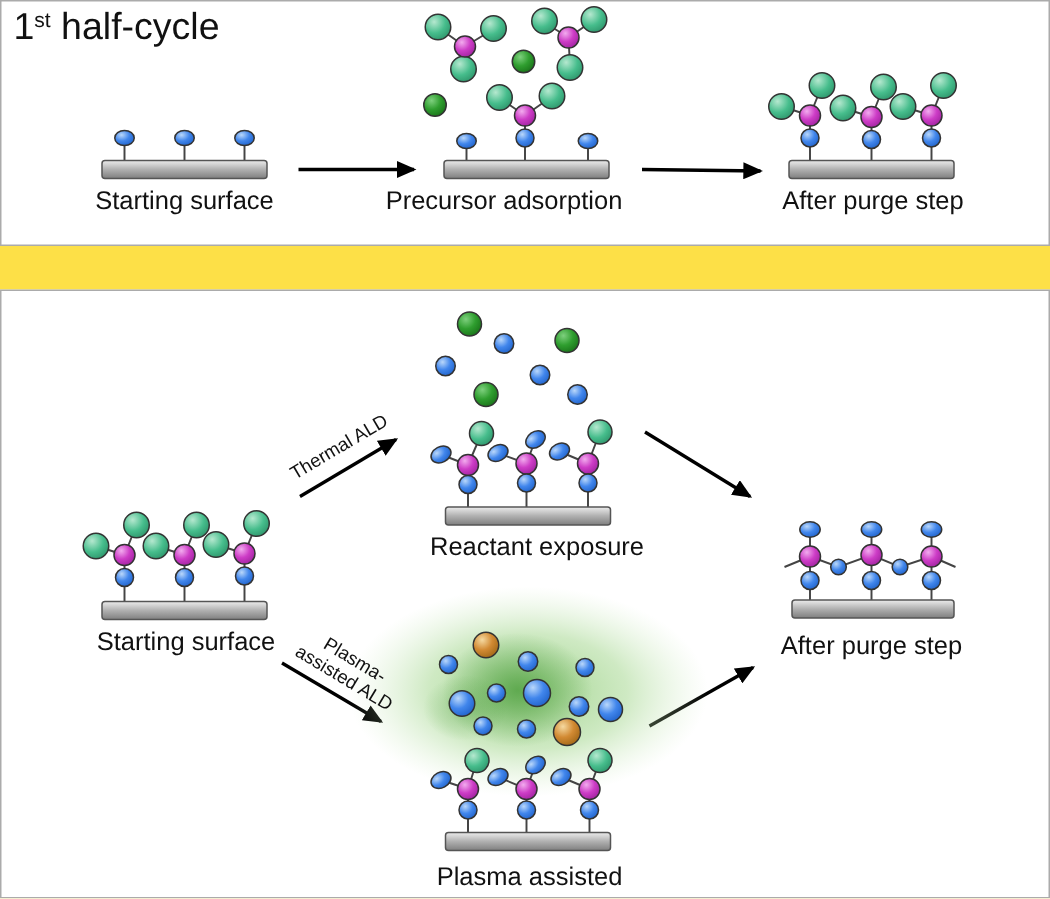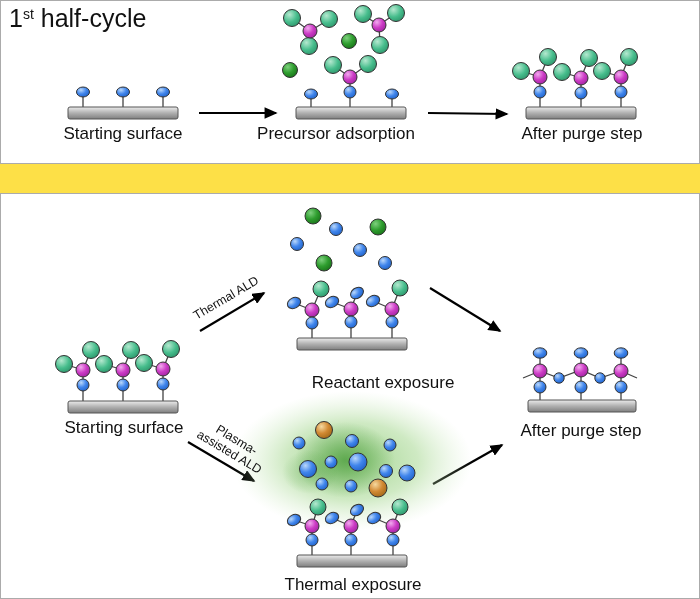--- a/index.html
+++ b/index.html
@@ -231,22 +231,22 @@
   </svg>
 
   <div class="ttl" style="left:9px;top:5px;"><span>1</span><sup>st</sup><span> half-cycle</span></div>
 
   <div class="cap" style="left:123px;top:124px;">Starting surface</div>
   <div class="cap" style="left:336px;top:124px;">Precursor adsorption</div>
   <div class="cap" style="left:582px;top:124px;">After purge step</div>
 
 
   <div class="cap" style="left:124px;top:418px;">Starting surface</div>
-  <div class="cap" style="left:358px;top:373px;margin-left:25px;">Reactant exposure</div>
-  <div class="cap" style="left:353px;top:575px;">Thermal exposure</div>
+  <div class="cap" style="left:358px;top:355px;">Reactant exposure</div>
+  <div class="cap" style="left:353px;top:575px;">Plasma assisted</div>
   <div class="cap" style="left:581px;top:421px;">After purge step</div>
 
   <div id="route-thermal" class="route" style="left:226px;top:298px;">Thermal ALD</div>
   <div id="route-plasma" class="route" style="left:233px;top:446px;">
       <div>Plasma-</div>
       <div>assisted ALD</div>
     </div>
 </div>
 
 </body></html>

